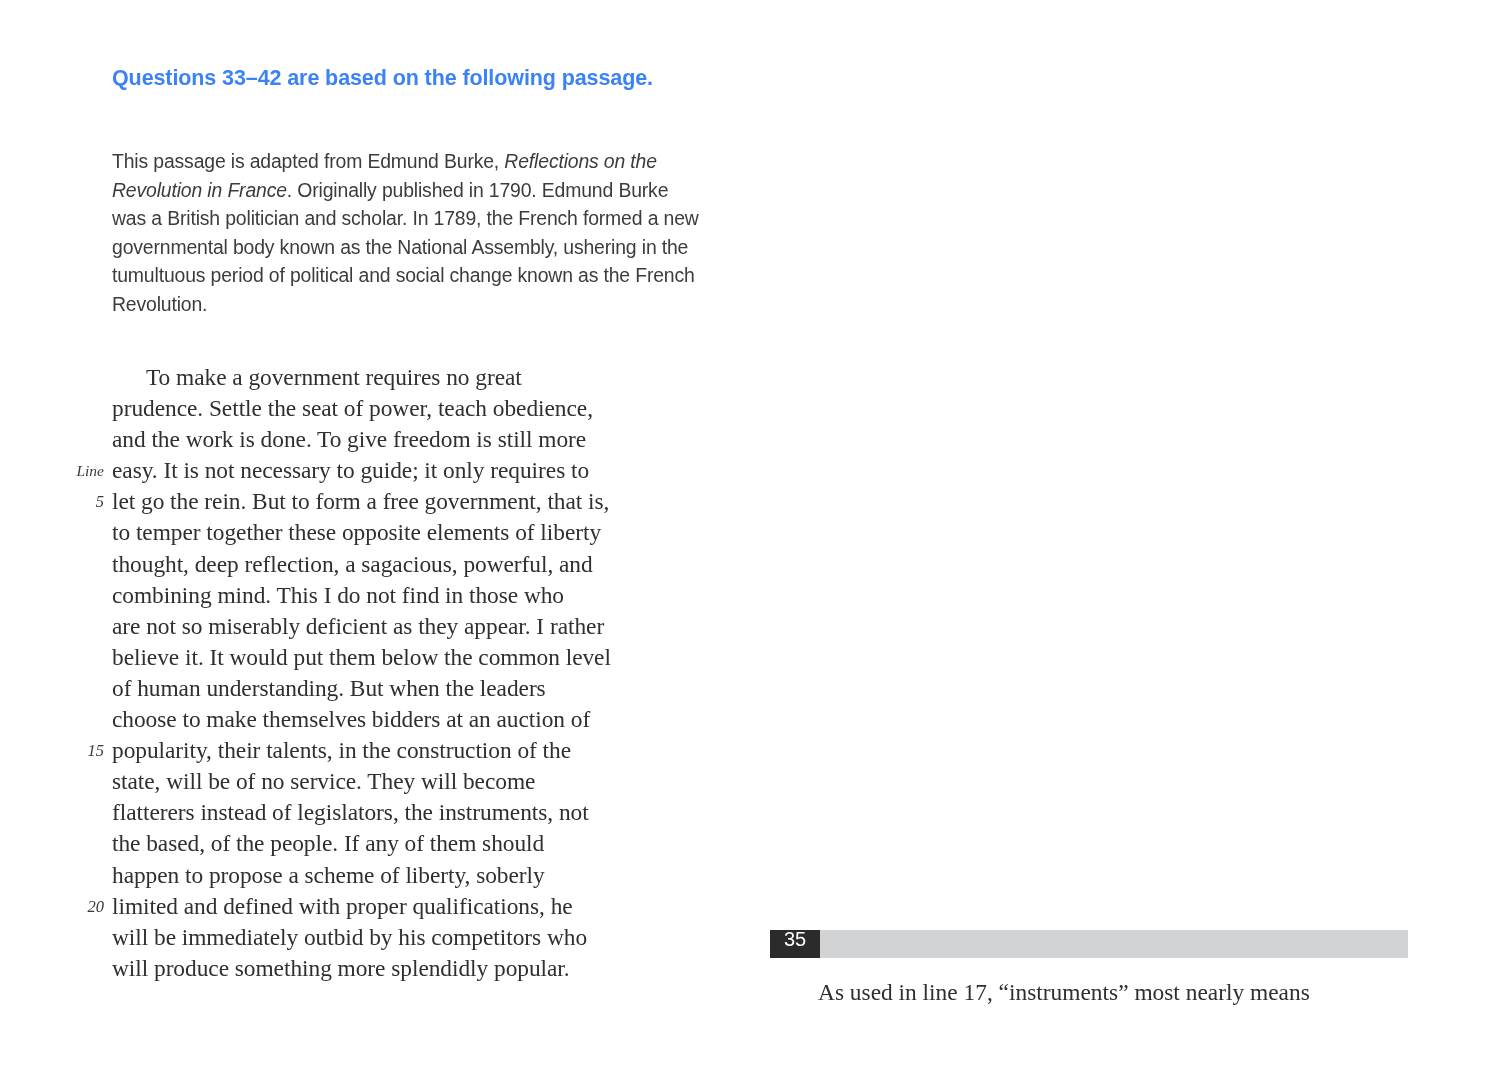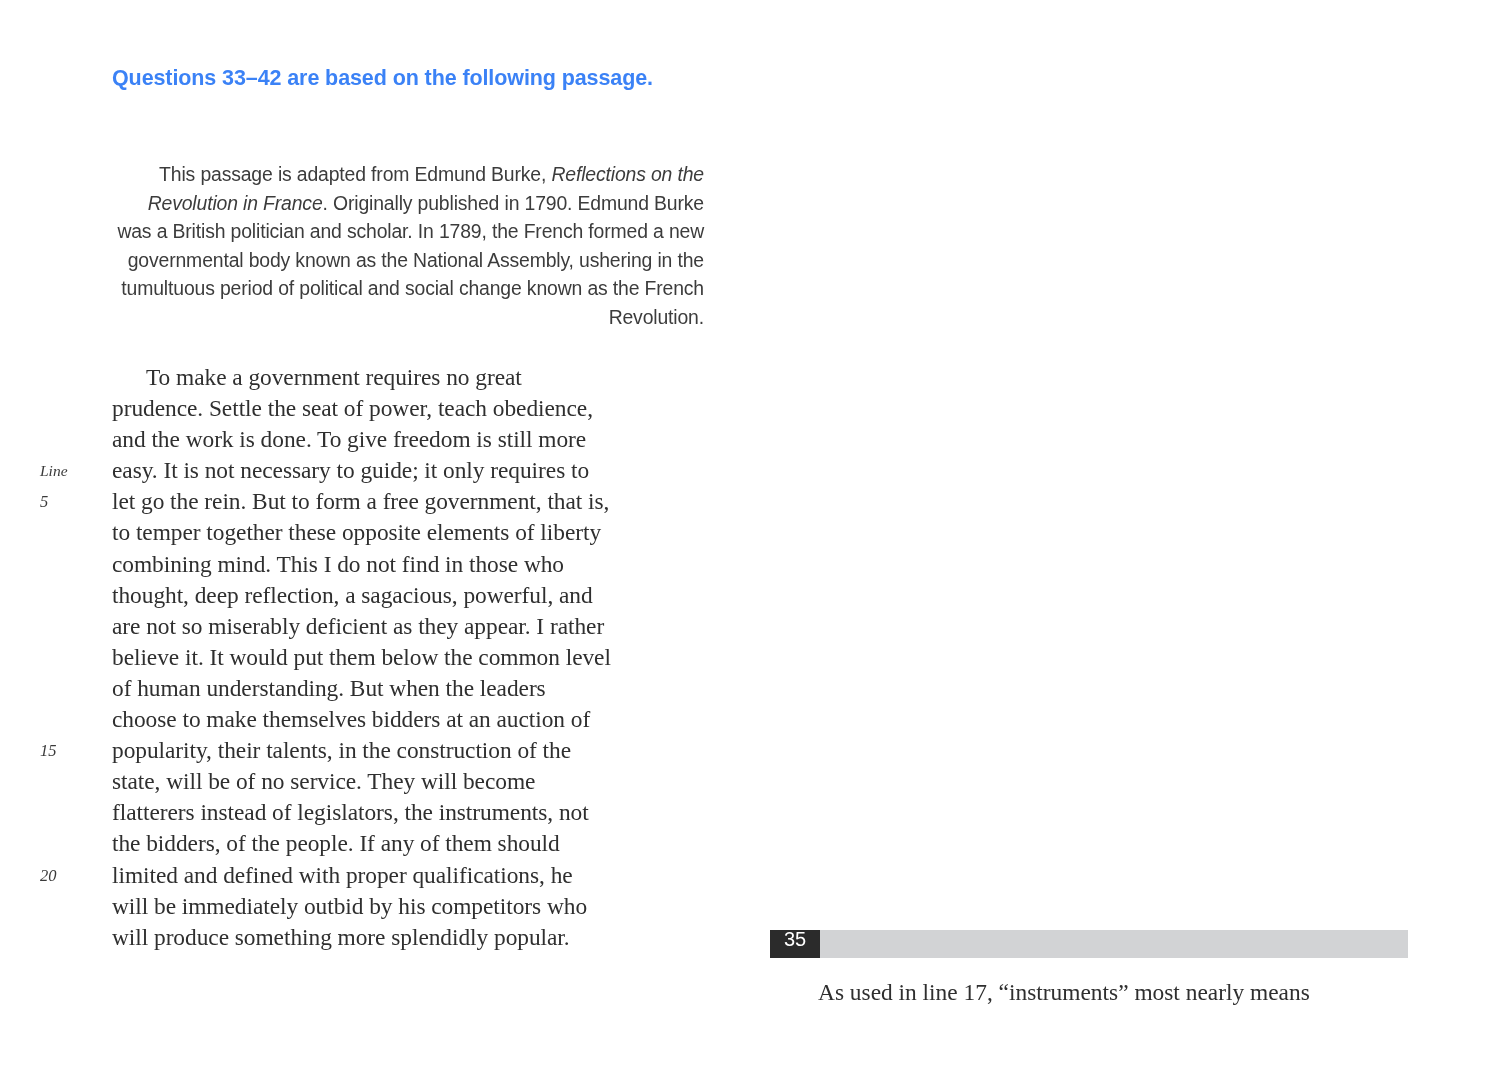--- a/index.html
+++ b/index.html
@@ -33,29 +33,28 @@
     font-weight: bold;
     font-size: 21.5px;
     line-height: 32px;
     color: #3b82f6;
     letter-spacing: -0.1px;
   }
 
   #passage-intro {
     position: absolute;
     left: 112px;
-    top: 160px;
+    top: 147px;
     width: 592px;
     font-family: "Liberation Sans", sans-serif;
     font-weight: normal;
     font-size: 19.4px;
     line-height: 28.6px;
     color: #3c3c3c;
     letter-spacing: -0.15px;
-    text-align: right;
   }
   #passage-intro .it { font-style: italic; }
 
   #passage-body {
     position: absolute;
     left: 0px;
     top: 330px;
     width: 745px;
     margin-top: 32px;
   }
@@ -63,20 +62,21 @@
     position: relative;
     height: 31.1px;
     line-height: 31.1px;
     white-space: nowrap;
   }
   .line-gutter {
     position: absolute;
     left: 40px;
     top: 0;
     width: 64px;
+    text-align: right;
     font-family: "Liberation Serif", serif;
     font-style: italic;
     font-size: 16.5px;
     color: #3a3a3a;
   }
   .line-gutter.gutter-word {
     font-size: 15.5px;
   }
   .line-text {
     position: absolute;
@@ -170,25 +170,25 @@
       <div class="passage-line">
         <div class="line-gutter">5</div>
         <div class="line-text">let go the rein. But to form a free government, that is,</div>
       </div>
       <div class="passage-line">
         <div class="line-gutter"></div>
         <div class="line-text">to temper together these opposite elements of liberty</div>
       </div>
       <div class="passage-line">
         <div class="line-gutter"></div>
+        <div class="line-text">thought, deep reflection, a sagacious, powerful, and</div>
+      </div>
+      <div class="passage-line">
+        <div class="line-gutter"></div>
         <div class="line-text">combining mind. This I do not find in those who</div>
-      </div>
-      <div class="passage-line">
-        <div class="line-gutter"></div>
-        <div class="line-text">thought, deep reflection, a sagacious, powerful, and</div>
       </div>
       <div class="passage-line">
         <div class="line-gutter"></div>
         <div class="line-text">are not so miserably deficient as they appear. I rather</div>
       </div>
       <div class="passage-line">
         <div class="line-gutter"></div>
         <div class="line-text">believe it. It would put them below the common level</div>
       </div>
       <div class="passage-line">
@@ -206,21 +206,25 @@
       <div class="passage-line">
         <div class="line-gutter"></div>
         <div class="line-text">state, will be of no service. They will become</div>
       </div>
       <div class="passage-line">
         <div class="line-gutter"></div>
         <div class="line-text">flatterers instead of legislators, the instruments, not</div>
       </div>
       <div class="passage-line">
         <div class="line-gutter"></div>
-        <div class="line-text">the bidders, of the people. If any of them should</div>
+        <div class="line-text">the based, of the people. If any of them should</div>
+      </div>
+      <div class="passage-line">
+        <div class="line-gutter"></div>
+        <div class="line-text">happen to propose a scheme of liberty, soberly</div>
       </div>
       <div class="passage-line">
         <div class="line-gutter">20</div>
         <div class="line-text">limited and defined with proper qualifications, he</div>
       </div>
       <div class="passage-line">
         <div class="line-gutter"></div>
         <div class="line-text">will be immediately outbid by his competitors who</div>
       </div>
       <div class="passage-line">

